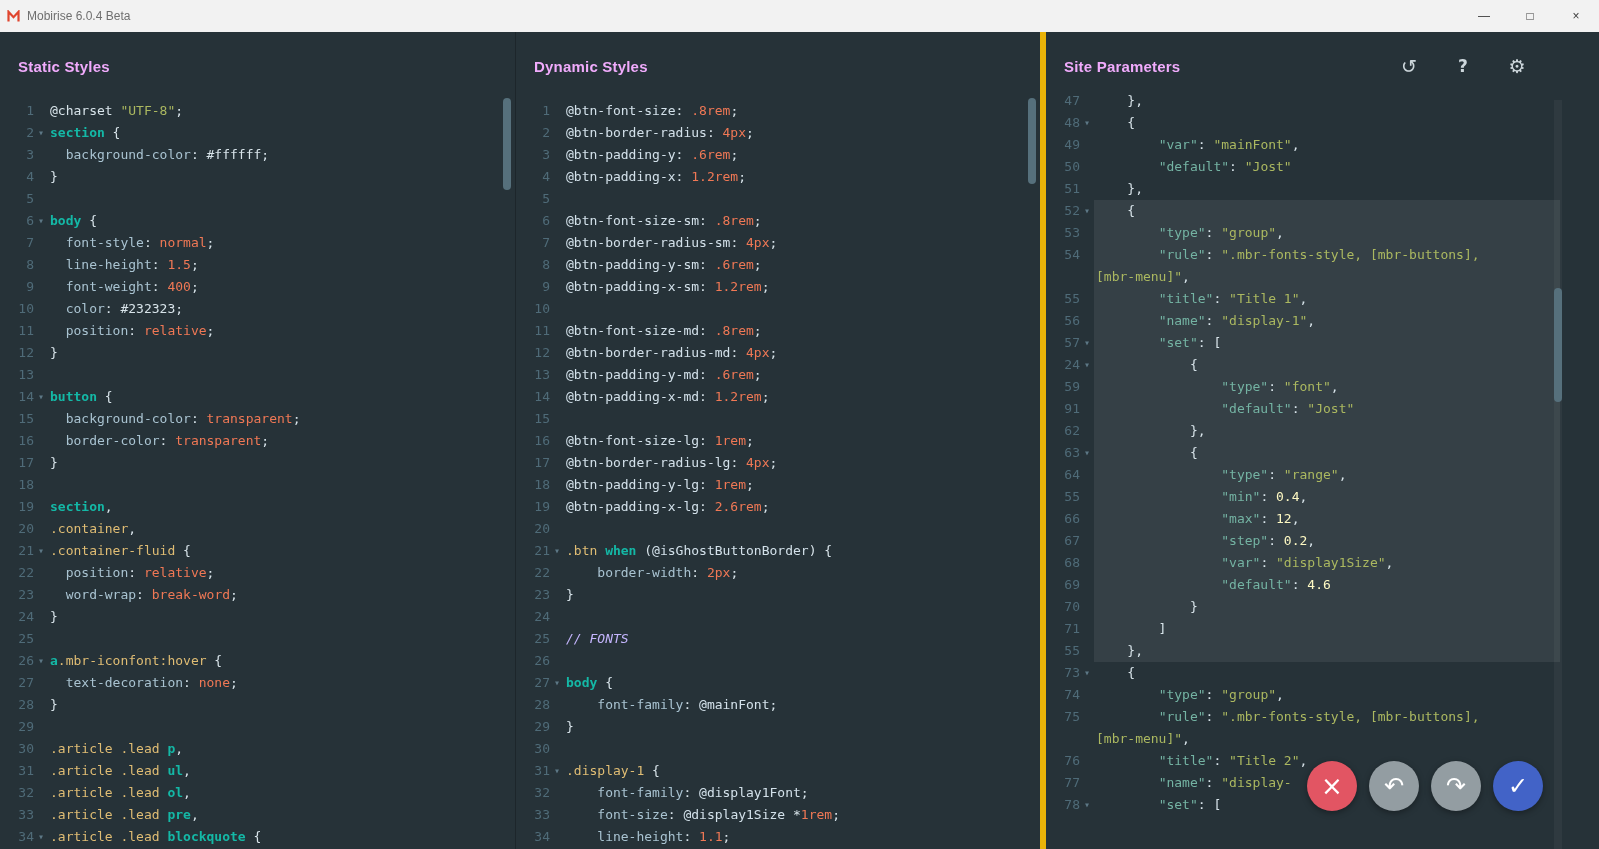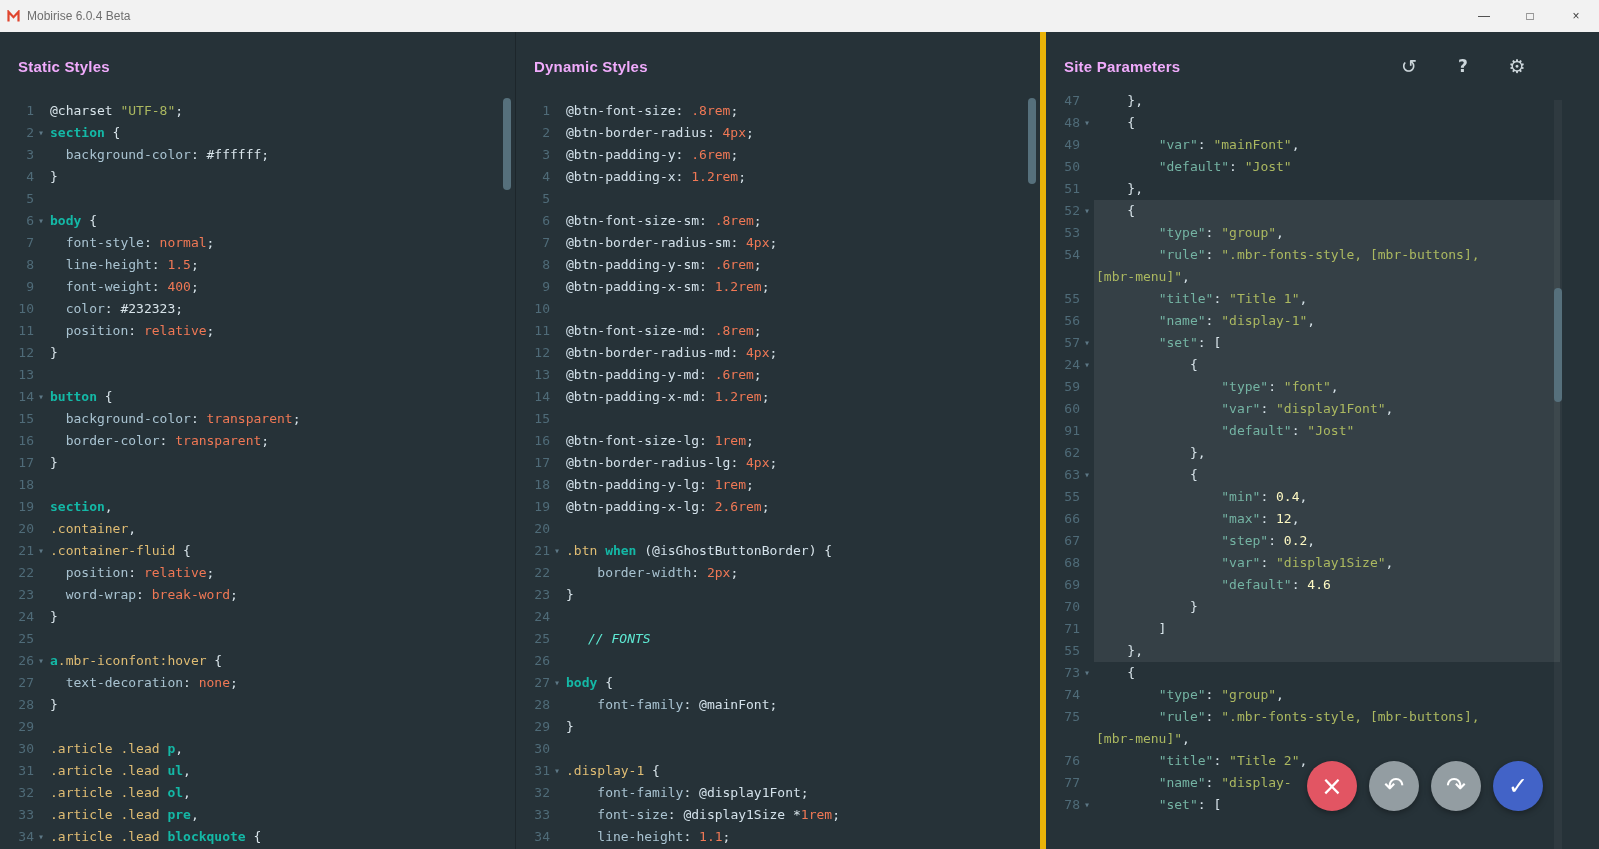--- a/index.html
+++ b/index.html
@@ -41,21 +41,21 @@
 
   
   .t-pl   { color:#d8e4ea; }
   .t-sel  { color:#14b8a6; font-weight:bold; }
   .t-cls  { color:#e0bd74; }
   .t-prop { color:#a9c3d1; }
   .t-val  { color:#f07855; }
   .t-str  { color:#abb860; }
   .t-key  { color:#74b3a3; }
   .t-num  { color:#fef9c3; }
-  .t-cmt  { color:#5eead4; font-style:italic;margin-left:22px; }
+  .t-cmt  { color:#c4b5fd; font-style:italic; }
   .t-var  { color:#d3e1ea; }
 
   
   .sb { position:absolute; width:8px; border-radius:4px; background:#56707c; }
   .p1 .sb { right:4px; top:66px; height:92px; }
   .p2 .sb { right:4px; top:66px; height:86px; }
   .p3 .sbtrack { position:absolute; right:37px; top:68px; bottom:0; width:8px;
                  background:rgba(255,255,255,0.045); }
   .p3 .sb { right:37px; top:256px; height:114px; }
 
@@ -685,45 +685,45 @@
         </div>
         <div class="code-row hl">
           <span class="gutter">
             <span class="lnum">59</span>
             <span class="fold"></span>
           </span>
           <span class="lcontent"><span class="t-pl">                </span><span class="t-key">"type"</span><span class="t-pl">: </span><span class="t-str">"font"</span><span class="t-pl">,</span></span>
         </div>
         <div class="code-row hl">
           <span class="gutter">
-            <span class="lnum">60</span>
-            <span class="fold"></span>
-          </span>
-          <span class="lcontent"><span class="t-pl">                </span><span class="t-key">"var"</span><span class="t-pl">: </span><span class="t-str">"display1Font"</span><span class="t-pl">,</span></span>
-        </div>
-        <div class="code-row hl">
-          <span class="gutter">
             <span class="lnum">91</span>
             <span class="fold"></span>
           </span>
           <span class="lcontent"><span class="t-pl">                </span><span class="t-key">"default"</span><span class="t-pl">: </span><span class="t-str">"Jost"</span></span>
         </div>
         <div class="code-row hl">
           <span class="gutter">
             <span class="lnum">62</span>
             <span class="fold"></span>
           </span>
           <span class="lcontent"><span class="t-pl">            },</span></span>
         </div>
         <div class="code-row hl">
           <span class="gutter">
             <span class="lnum">63</span>
             <span class="fold">▾</span>
           </span>
           <span class="lcontent"><span class="t-pl">            {</span></span>
+        </div>
+        <div class="code-row hl">
+          <span class="gutter">
+            <span class="lnum">64</span>
+            <span class="fold"></span>
+          </span>
+          <span class="lcontent"><span class="t-pl">                </span><span class="t-key">"type"</span><span class="t-pl">: </span><span class="t-str">"range"</span><span class="t-pl">,</span></span>
         </div>
         <div class="code-row hl">
           <span class="gutter">
             <span class="lnum">55</span>
             <span class="fold"></span>
           </span>
           <span class="lcontent"><span class="t-pl">                </span><span class="t-key">"min"</span><span class="t-pl">: </span><span class="t-num">0.4</span><span class="t-pl">,</span></span>
         </div>
         <div class="code-row hl">
           <span class="gutter">

